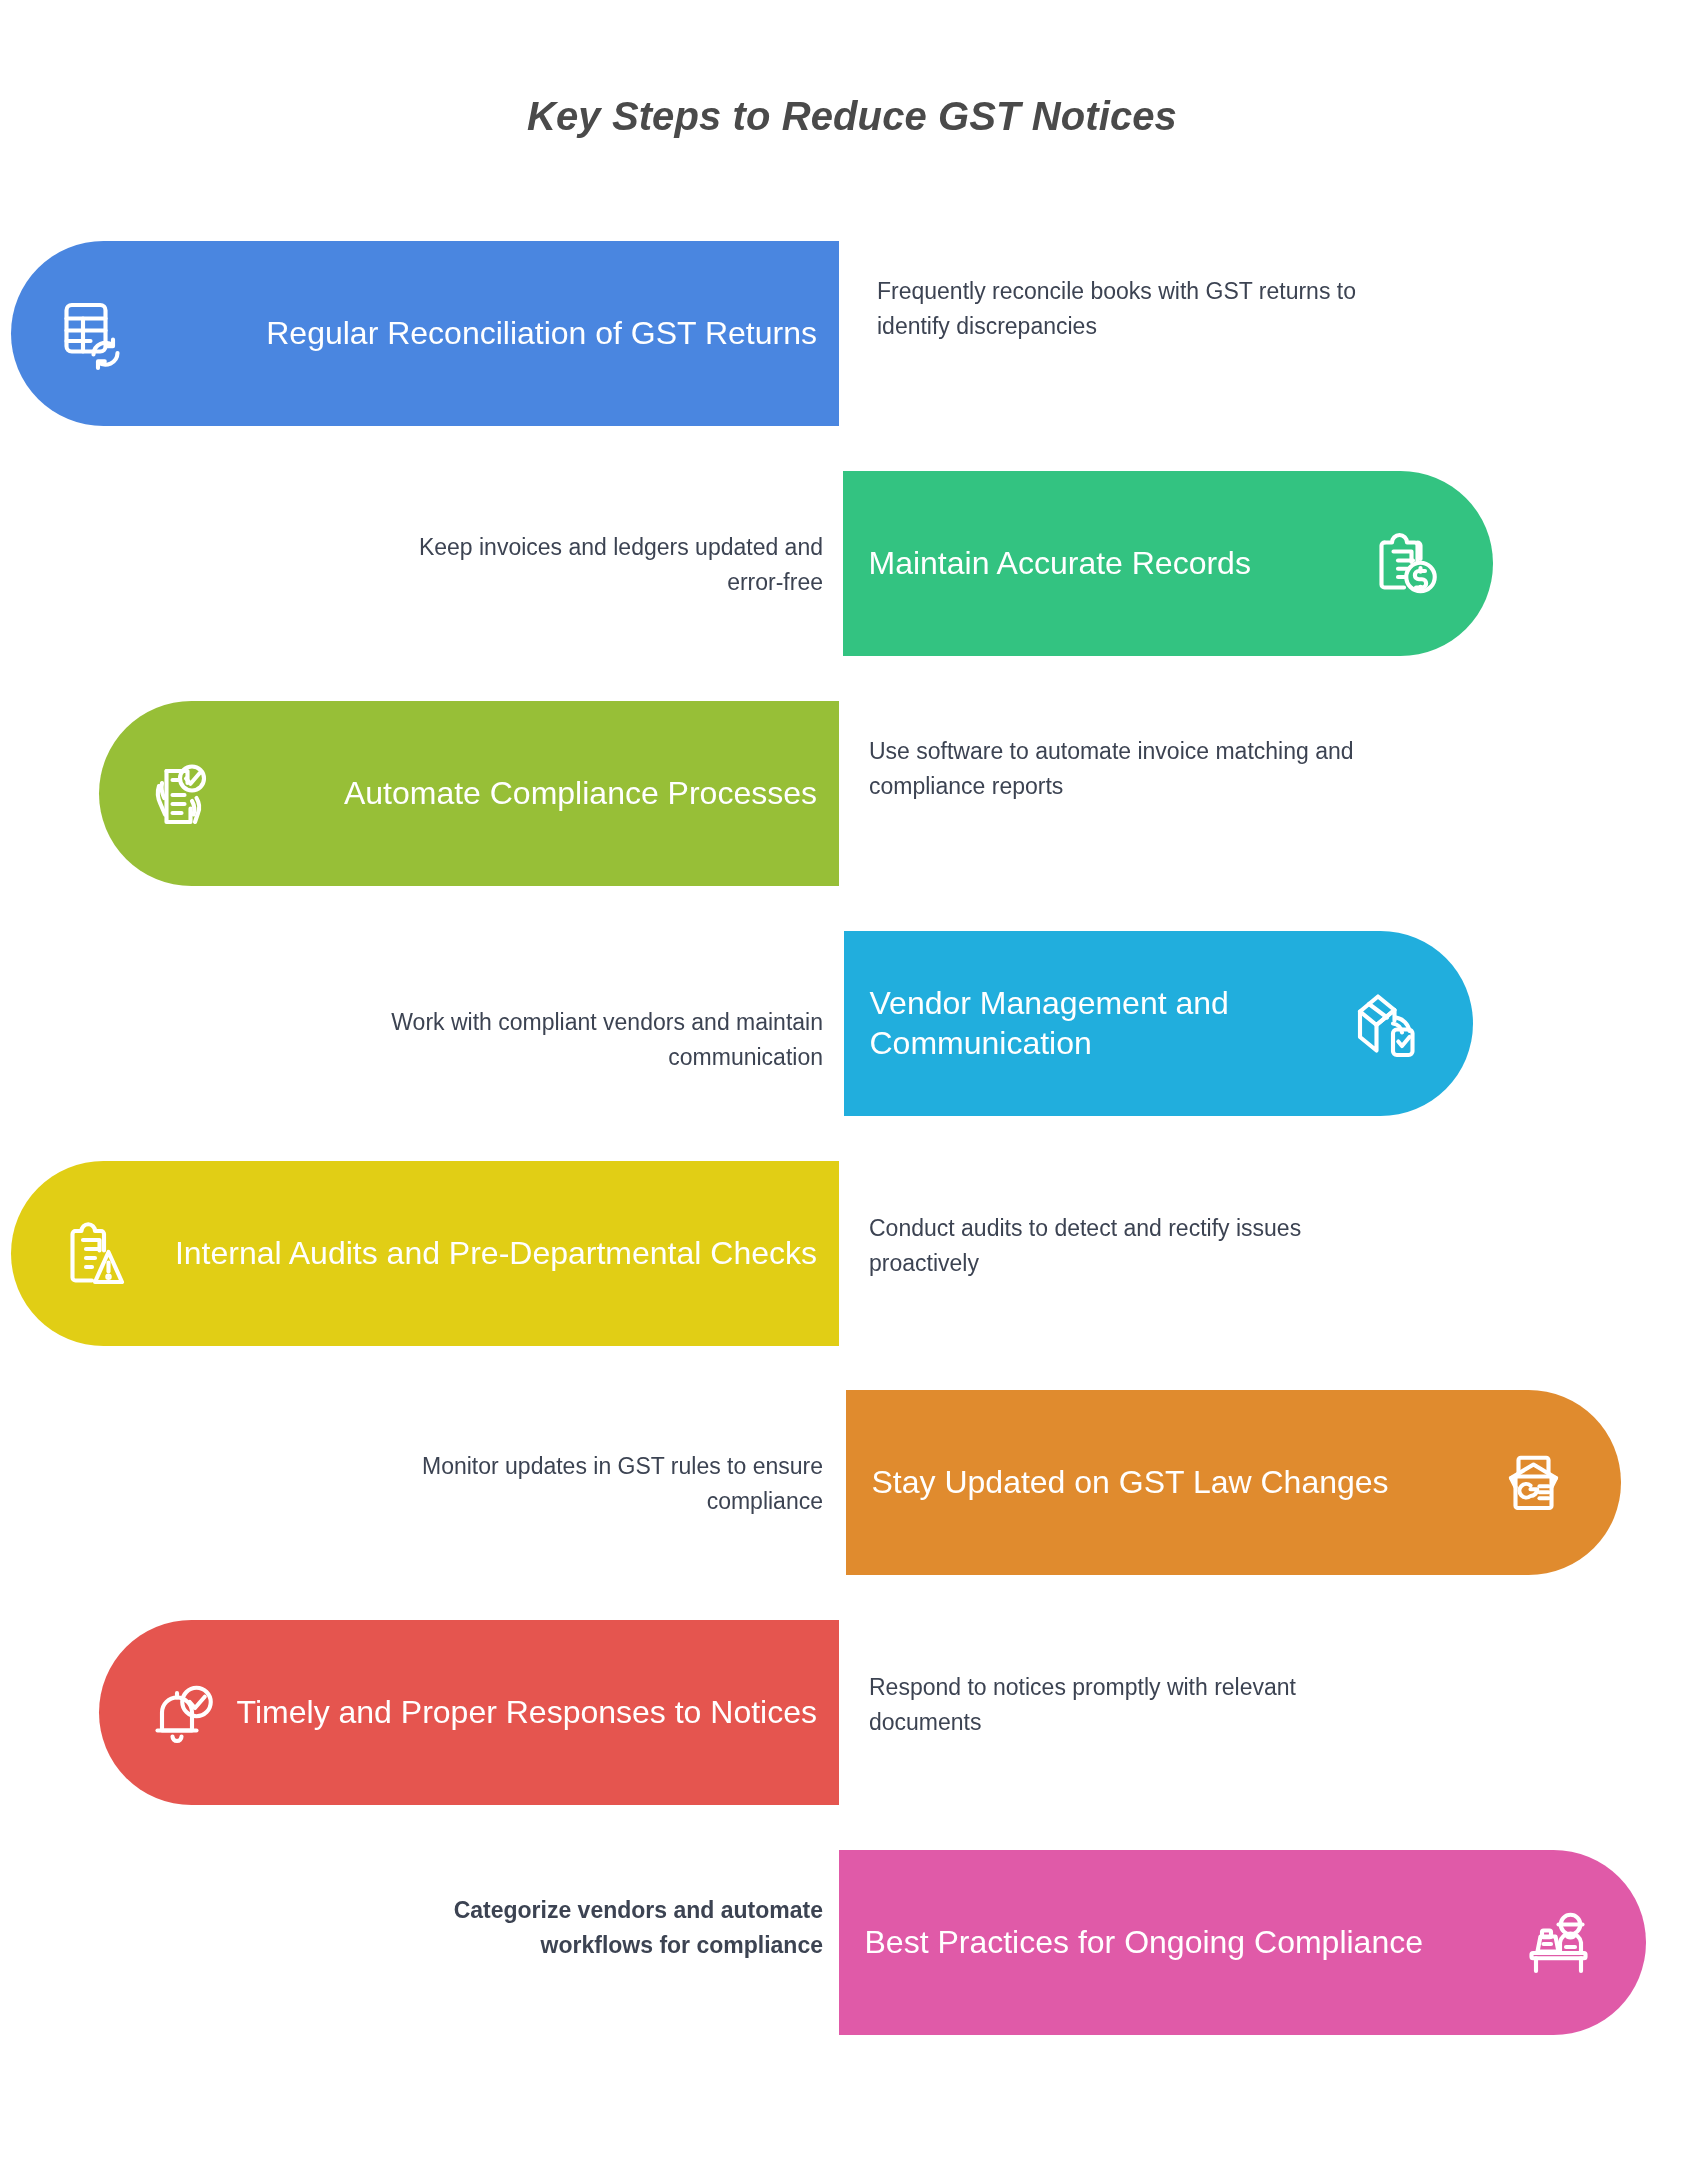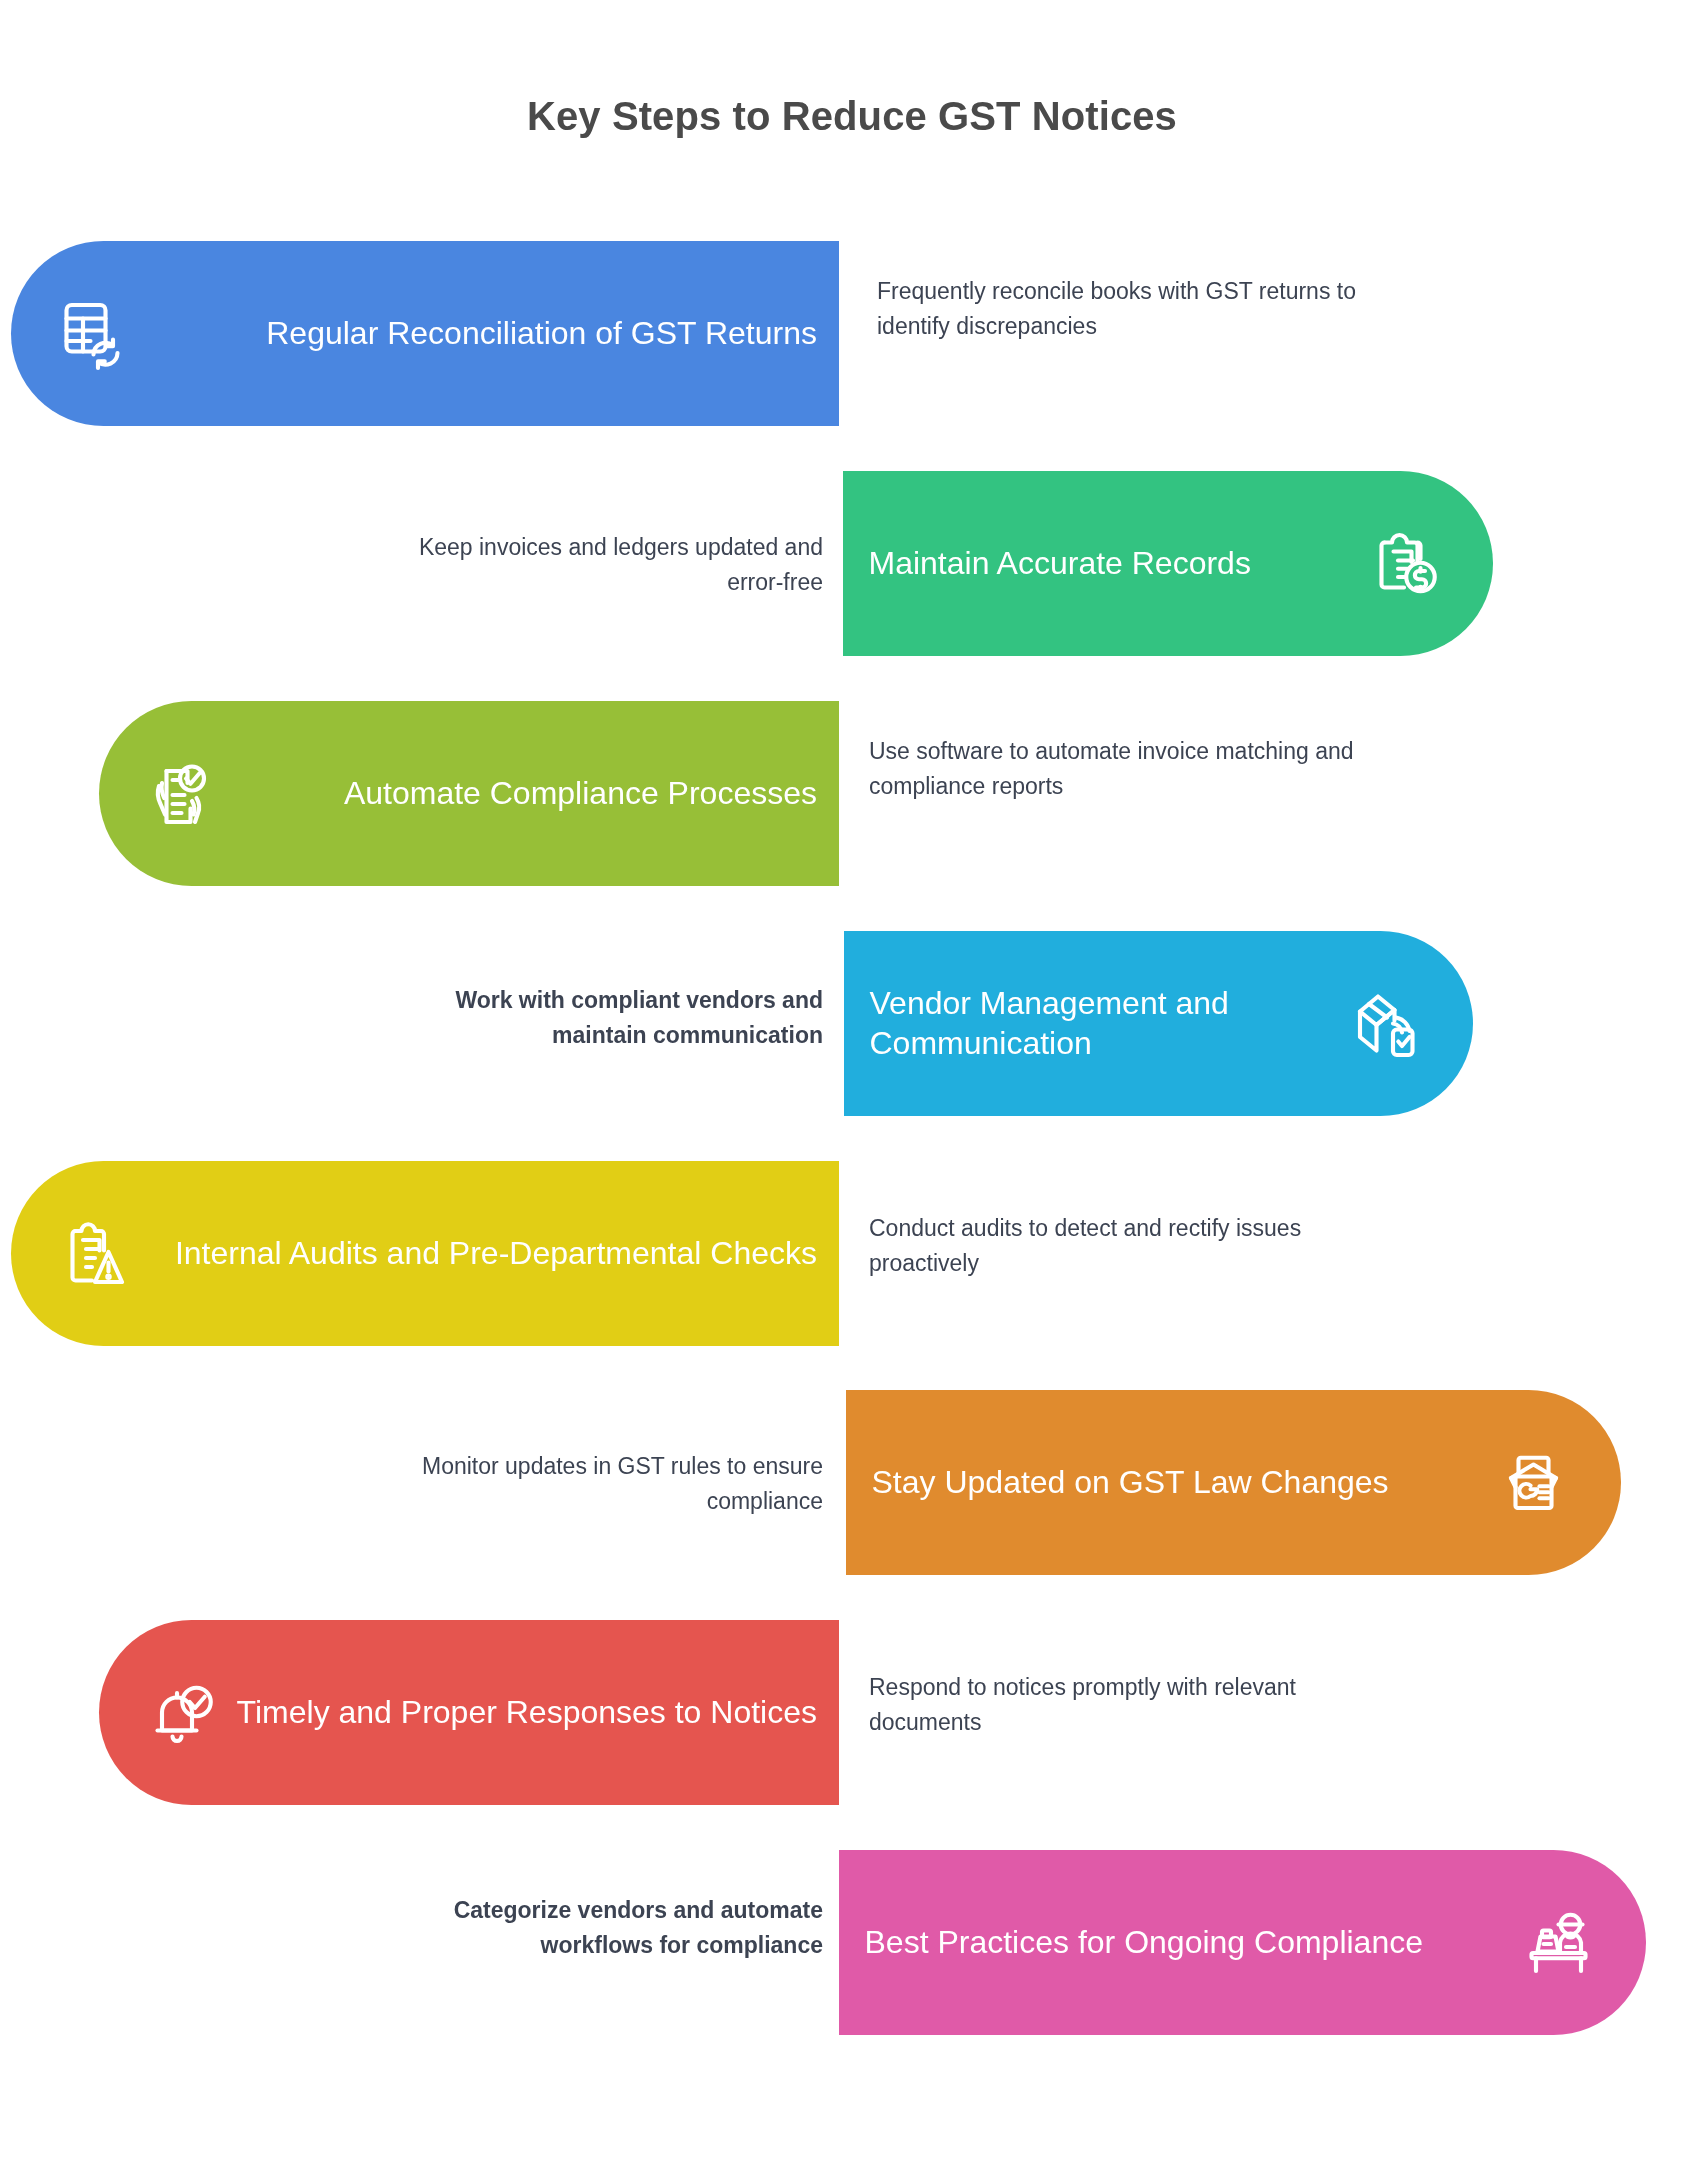--- a/index.html
+++ b/index.html
@@ -27,20 +27,21 @@
     position: absolute;
     top: 94px;
     left: 0;
     width: 1704px;
     text-align: center;
     font-size: 40px;
     font-weight: bold;
     color: #4a4a4a;
     letter-spacing: 0.1px;
     line-height: 1.1;
+    font-style: italic;
   }
 
   
   .row {
     position: absolute;
     left: 0;
     width: 1704px;
     height: 192px;
   }
 
@@ -195,21 +196,21 @@
           <path d="M16 34 v34 l22 18 v-34"></path>
           <path d="M38 52 l24 -20 v14"></path>
           <line x1="28" y1="24" x2="52" y2="42"></line>
           <path d="M60 50 a14 14 0 0 1 12 12"></path>
           <path d="M64 42 a22 22 0 0 1 18 18"></path>
           <rect x="60" y="58" width="26" height="34" rx="5"></rect>
           <path d="M67 74 l5 6 l10 -12"></path>
         </svg>
       </span>
     </div>
-    <div class="desc on-left" style="top:52px;font-weight:bold;">Work with compliant vendors and maintain communication</div>
+    <div class="desc on-left" style="top:74px;">Work with compliant vendors and maintain communication</div>
   </div>
 
   <div class="row" style="top:1161px;">
     <div class="bar left" style="left:11px; width:828px; background:#e1ce15;">
       <span class="bar-icon">
         <svg viewBox="0 0 100 100" fill="none" stroke="#ffffff" stroke-width="5.5" stroke-linecap="round" stroke-linejoin="round">
           <path d="M26 20 h8 a9 9 0 0 1 18 0 h8 a4 4 0 0 1 4 4 v22"></path>
           <path d="M26 20 a4 4 0 0 0 -4 4 v58 a4 4 0 0 0 4 4 h22"></path>
           <path d="M36 32 h22 v14"></path>
           <line x1="40" y1="44" x2="56" y2="44"></line>

